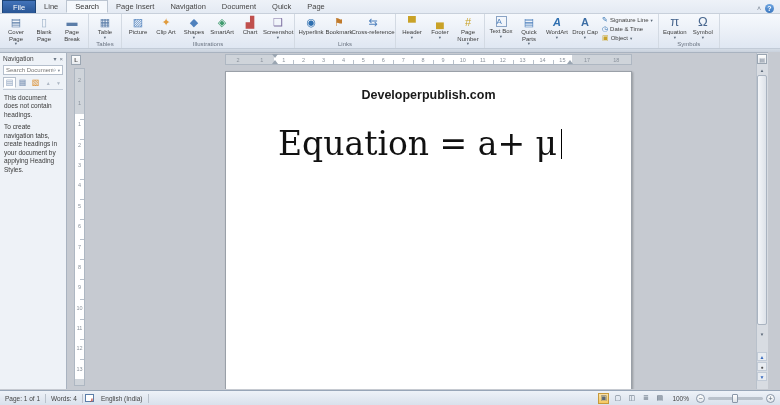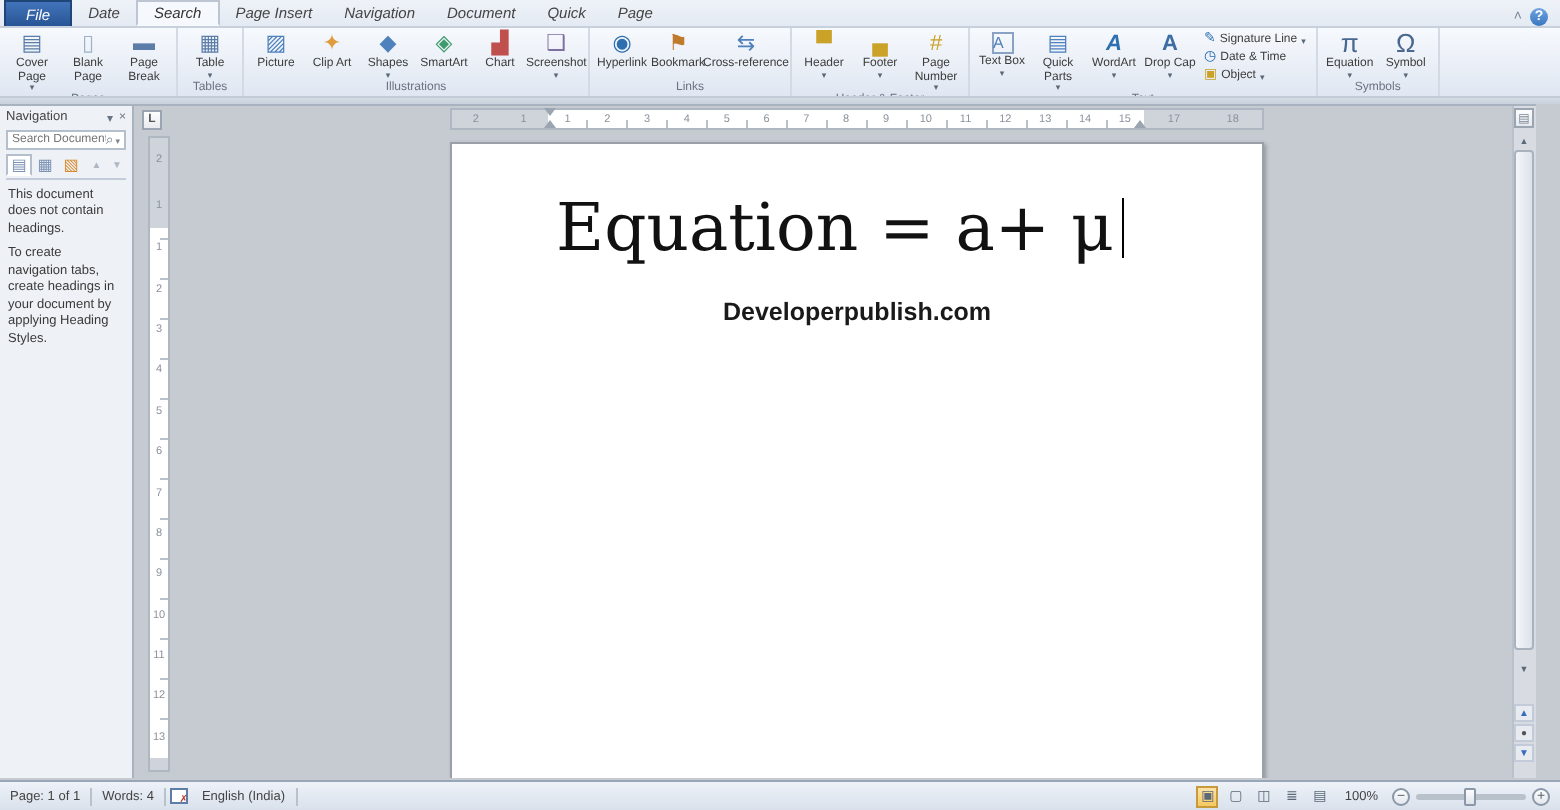--- a/index.html
+++ b/index.html
@@ -1,21 +1,21 @@
 <!DOCTYPE html>
 <html><head>
 <meta charset="utf-8">
 <style>
   * { margin:0; padding:0; box-sizing:border-box; }
   html,body { width:780px; height:405px; overflow:hidden; }
   body { font-family:"Liberation Sans", sans-serif; background:#c6cad1; position:relative; font-size:7px; color:#3c3c3c; }
 
   
   #tabrow { position:absolute; left:0; top:0; width:780px; height:14px; background:linear-gradient(#eef2f8,#e4eaf3); border-bottom:1px solid #c8d0db; display:flex; align-items:flex-end; }
-  .tab { padding:2px 8px 2px; font-size:7.5px; color:#444; height:13px; display:flex; align-items:center; cursor:default;font-style:italic; }
+  .tab { padding:2px 8px 2px; font-size:7.5px; color:#444; height:13px; display:flex; align-items:center; cursor:default; }
   .tab.file { background:linear-gradient(#4273ba,#285595); color:#fff; border:1px solid #1e4577; border-bottom:none; margin-left:2px; padding:2px 10px; }
   .tab.active { background:#f5f8fc; border:1px solid #bcc5d1; border-bottom:1px solid #f5f8fc; color:#333; }
   #winbtns { margin-left:auto; display:flex; align-items:center; gap:4px; padding-right:6px; }
   #min-ribbon { color:#7a8694; font-size:7px; }
   #help-btn { width:9px; height:9px; border-radius:50%; background:linear-gradient(#6fa5e0,#3a77c0); color:#fff; font-size:7px; font-weight:bold; display:flex; align-items:center; justify-content:center; }
 
   
   #ribbon { position:absolute; left:0; top:14px; width:780px; height:34px; background:linear-gradient(#f6f9fd,#e9eef6 60%,#dfe7f2); display:flex; }
   #ribbon-edge { position:absolute; left:0; top:48px; width:780px; height:4px; background:linear-gradient(#d4dce6,#c9d1dc); border-top:1px solid #c2cbd7; }
   .rgroup { display:flex; flex-direction:column; border-right:1px solid #d3dae3; padding:1px 2px 0; }
@@ -102,21 +102,21 @@
   #zoom-level { padding:0 4px; }
   .zbtn { width:9px; height:9px; border-radius:50%; border:1px solid #8a97a8; background:linear-gradient(#fdfdfd,#e4e8ed); color:#5a6878; font-size:7px; line-height:7px; display:flex; align-items:center; justify-content:center; }
   #zoom-track { width:55px; height:3px; background:#b9c1cb; border-radius:2px; position:relative; }
   #zoom-thumb { position:absolute; left:24px; top:-3px; width:6px; height:9px; background:linear-gradient(#fdfdfd,#dfe4ea); border:1px solid #8a97a8; border-radius:1px; }
 </style>
 </head>
 <body>
 
 <div id="tabrow">
   <div class="tab file">File</div>
-  <div class="tab">Date</div>
+  <div class="tab">Line</div>
   <div class="tab active">Search</div>
   <div class="tab">Page Insert</div>
   <div class="tab">Navigation</div>
   <div class="tab">Document</div>
   <div class="tab">Quick</div>
   <div class="tab">Page</div>
   <div id="winbtns">
     <span id="min-ribbon">˄</span>
     <span id="help-btn">?</span>
   </div>
@@ -367,25 +367,25 @@
         <span>8</span>
         <span>9</span>
         <span>10</span>
         <span>11</span>
         <span>12</span>
         <span>13</span>
       </div>
   </div>
 
   <div id="page">
+    <div id="site-title">Developerpublish.com</div>
     <div id="equation-line">
       <span>Equation = a+ μ</span>
       <span id="caret"></span>
     </div>
-    <div id="site-title">Developerpublish.com</div>
   </div>
 
   <div id="vscroll">
     <div id="ruler-toggle">▤</div>
     <div id="scroll-up" class="sarrow">▲</div>
     <div id="vthumb"></div>
     <div id="scroll-down" class="sarrow">▼</div>
     <div id="browse-prev" class="browse-btn">▲</div>
     <div id="browse-obj" class="browse-btn">●</div>
     <div id="browse-next" class="browse-btn">▼</div>

